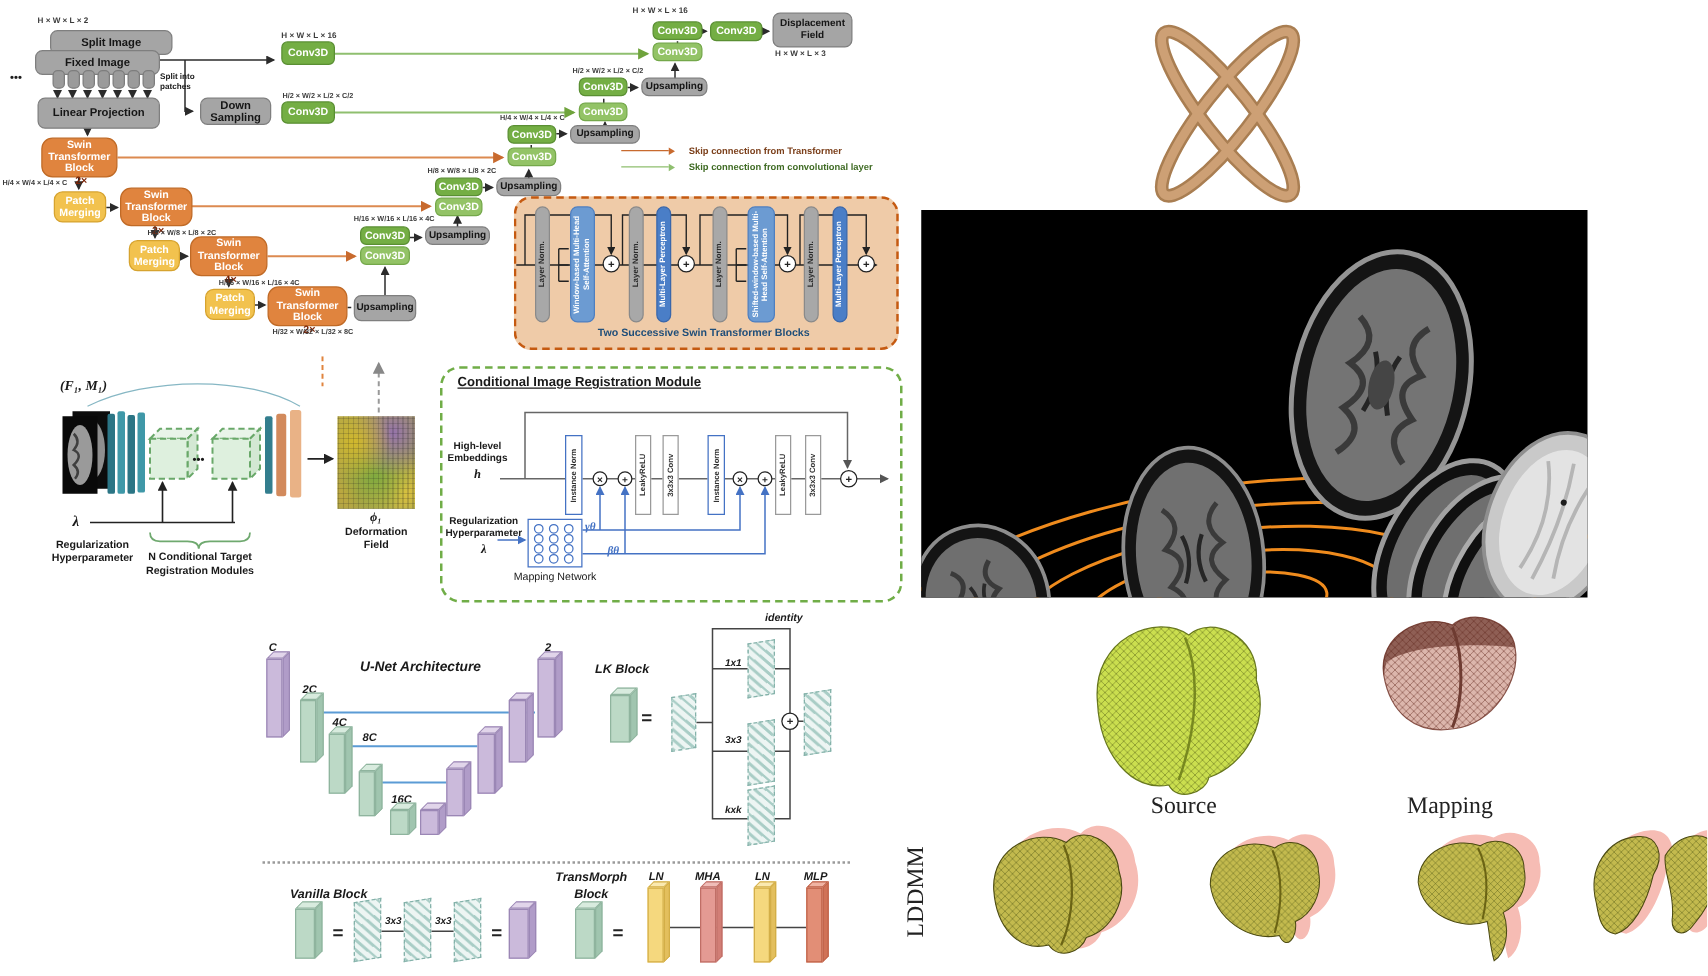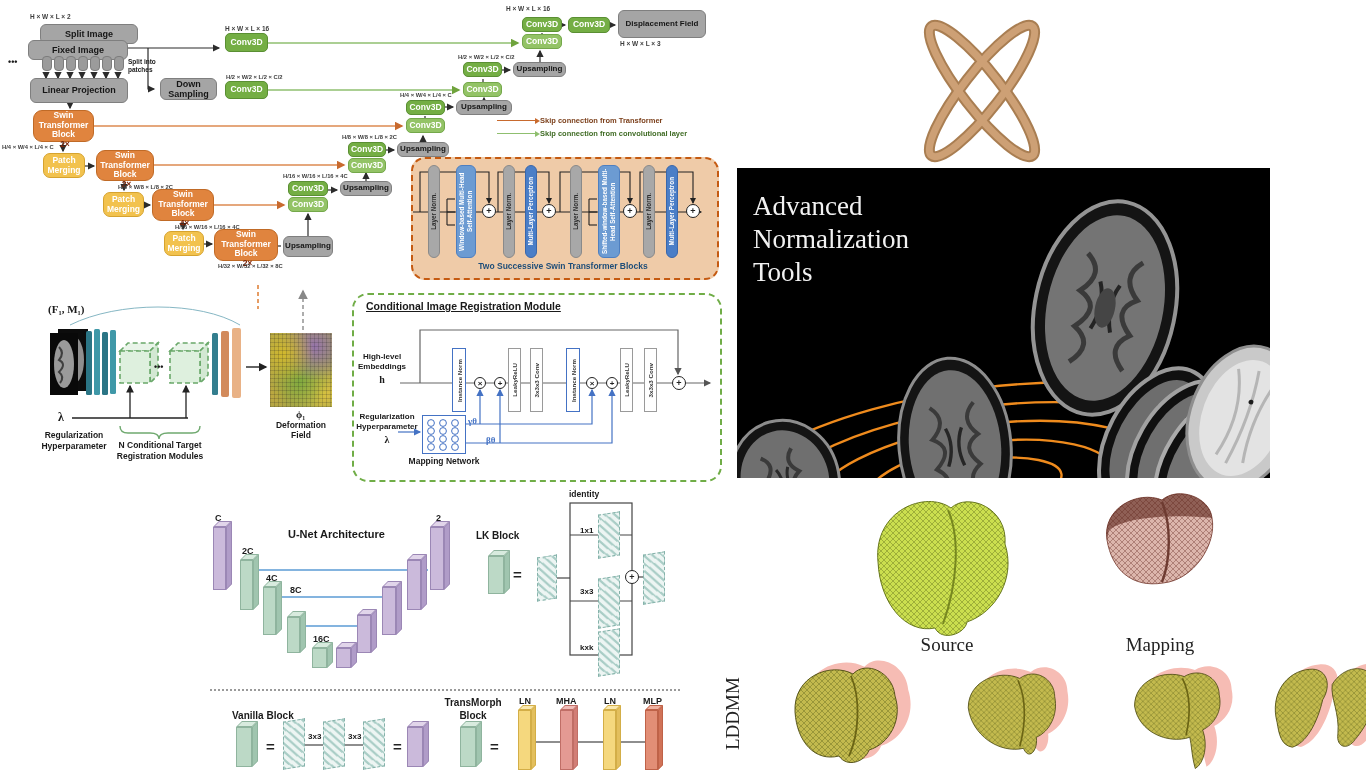--- a/index.html
+++ b/index.html
@@ -37,23 +37,23 @@
           transform:skewX(-45deg);transform-origin:0 100%;}
   .b3d .s{left:100%;top:0;width:var(--d);height:100%;background:var(--sd);
           transform:skewY(-45deg);transform-origin:0 0;}
   .purp{--f:#cbbadb;--tp:#e1d5ea;--sd:#b09cc8;--e:#9b87b5;--d:6px;}
   .grn3{--f:#bcd9c6;--tp:#d8ebde;--sd:#a0c5af;--e:#8fb49e;--d:6px;}
   .yel3{--f:#f5d87e;--tp:#fae9b0;--sd:#e3bf5d;--e:#d3ae47;--d:5px;}
   .red3{--f:#e49a93;--tp:#f0bdb8;--sd:#d27e76;--e:#c06e66;--d:5px;}
   .red4{--f:#e28e76;--tp:#f0b3a2;--sd:#d07257;--e:#bf6248;--d:5px;}
   .hatch{position:absolute;background:repeating-linear-gradient(45deg,#a9cdc6 0 2px,#edf5f3 2px 5.5px);
          border:1.6px dashed #85b2aa;transform:skewY(-9deg);box-sizing:border-box;}
-  .itl{font-weight:700;}
+  .itl{font-style:italic;font-weight:700;}
   .eq{position:absolute;font-weight:800;font-size:15px;color:#222;}
-  .leg-row{display:flex;align-items:center;gap:5px;height:13px;}
+  .leg-row{display:flex;align-items:center;gap:16px;height:13px;}
   .leg-line{width:38px;height:0;border-top:1.7px solid;position:relative;}
   .leg-line::after{content:"";position:absolute;right:-5px;top:-3.4px;border-left:5px solid;
                    border-top:3px solid transparent;border-bottom:3px solid transparent;border-left-color:inherit;}
   .serif{font-family:"Liberation Serif","DejaVu Serif",serif;}
   .deffield{background:
      radial-gradient(circle at 22% 28%, rgba(212,186,42,.95), rgba(212,186,42,0) 42%),
      radial-gradient(circle at 72% 18%, rgba(148,108,188,.85), rgba(148,108,188,0) 46%),
      radial-gradient(circle at 48% 66%, rgba(122,170,62,.9), rgba(122,170,62,0) 52%),
      radial-gradient(circle at 86% 82%, rgba(228,198,62,.95), rgba(228,198,62,0) 44%),
      radial-gradient(circle at 12% 82%, rgba(196,170,60,.9), rgba(196,170,60,0) 44%),
@@ -237,21 +237,21 @@
   <div class="dim" style="left:506px;top:5px">H × W × L × 16</div>
   <div class="bx gn" style="left:522px;top:17px;width:40px;height:15px">
       <span>Conv3D</span>
     </div>
   <div class="bx gn2" style="left:522px;top:34px;width:40px;height:15px">
       <span>Conv3D</span>
     </div>
   <div class="bx gn" style="left:568px;top:17px;width:42px;height:16px">
       <span>Conv3D</span>
     </div>
-  <div class="bx gb" style="left:618px;top:10px;width:88px;height:28px;font-size:8px">
+  <div class="bx gb" style="left:618px;top:10px;width:64px;height:28px;font-size:8px">
       <span>Displacement Field</span>
     </div>
   <div class="dim" style="left:620px;top:40px">H × W × L × 3</div>
 
   <div class="ab" style="left:497px;top:114px">
     <div class="leg-row">
       <span class="leg-line" style="color:#c86a2e;border-color:#c86a2e"></span>
       <span style="font-size:7.5px;font-weight:700;color:#7b3f1a">Skip connection from Transformer</span>
     </div>
     <div class="leg-row">
@@ -466,21 +466,21 @@
           <circle cx="20" cy="31" r="3.4"></circle>
         <circle cx="32" cy="7" r="3.4"></circle>
           <circle cx="32" cy="15" r="3.4"></circle>
           <circle cx="32" cy="23" r="3.4"></circle>
           <circle cx="32" cy="31" r="3.4"></circle>
       </g>
     </svg>
   </div>
   <div class="ab serif itl" style="left:468px;top:416px;font-size:9px;color:#4472c4">γθ</div>
   <div class="ab serif itl" style="left:486px;top:435px;font-size:9px;color:#4472c4">βθ</div>
-  <div class="ab" style="left:404px;top:456px;width:80px;text-align:center;font-size:8.5px;font-weight:700">Mapping Network</div>
+  <div class="ab" style="left:404px;top:456px;width:80px;text-align:center;font-size:8.5px;font-weight:400">Mapping Network</div>
 
   <svg class="ab" style="left:882px;top:5px" width="200" height="168" viewBox="0 0 200 168">
     <g fill="none">
       <ellipse cx="100" cy="86" rx="82" ry="19" transform="rotate(52 100 86)" stroke="#a97e52" stroke-width="11"></ellipse>
       <ellipse cx="100" cy="86" rx="82" ry="19" transform="rotate(-52 100 86)" stroke="#a97e52" stroke-width="11"></ellipse>
       <ellipse cx="100" cy="86" rx="82" ry="19" transform="rotate(52 100 86)" stroke="#cda075" stroke-width="7"></ellipse>
       <ellipse cx="100" cy="86" rx="82" ry="19" transform="rotate(-52 100 86)" stroke="#cda075" stroke-width="7"></ellipse>
     </g>
   </svg>
 
@@ -528,25 +528,20 @@
             <ellipse cx="474" cy="295" rx="36" ry="64" fill="#727272"></ellipse>
           </g>
         <g transform="rotate(20 505 250)">
           <ellipse cx="505" cy="250" rx="52" ry="74" fill="#c9c9c9" stroke="#8f8f8f" stroke-width="3"></ellipse>
           <ellipse cx="505" cy="250" rx="40" ry="60" fill="#e3e3e3"></ellipse>
           <path d="M485,205 q20,40 8,88 M505,200 q8,46 0,98 M525,206 q-12,42 -4,86" stroke="#b5b5b5" stroke-width="3" fill="none"></path>
           <circle cx="508" cy="232" r="2.4" fill="#1c1c1c"></circle>
         </g>
       </g>
     </svg>
-    <div class="ab serif" style="left:16px;top:22px;font-size:27px;color:#f2f2f2;line-height:1.22">
-      <div>Advanced</div>
-      <div>Normalization</div>
-      <div>Tools</div>
-    </div>
   </div>
 
   <svg class="ab" style="left:185px;top:480px" width="505" height="301" viewBox="0 0 505 301">
     <g stroke="#5b9bd5" stroke-width="1.6" fill="none">
       <path d="M70,90 H243"></path>
         <path d="M93,117 H197"></path>
         <path d="M117,146 H172"></path>
     </g>
     <g stroke="#444" stroke-width="1.2" fill="none">
       <rect x="385" y="23" width="62" height="152"></rect>
@@ -620,21 +615,21 @@
   <div class="ab itl" style="left:436px;top:513px;font-size:9px">2</div>
 
   <div class="ab itl" style="left:476px;top:530px;font-size:10px">LK Block</div>
   <div class="b3d grn3" style="left:488px;top:556px;width:16px;height:38px">
       <div class="t"></div>
       <div class="s"></div>
       <div class="f"></div>
     </div>
   <div class="eq" style="left:513px;top:566px">=</div>
   <div class="hatch" style="left:537px;top:556px;width:20px;height:44px"></div>
-  <div class="ab itl" style="left:569px;top:489px;font-size:8.5px">identity</div>
+  <div class="ab itl" style="left:612px;top:489px;font-size:8.5px">identity</div>
   <div class="ab itl" style="left:580px;top:526px;font-size:8px">1x1</div>
   <div class="hatch" style="left:598px;top:513px;width:22px;height:44px"></div>
   <div class="ab itl" style="left:580px;top:587px;font-size:8px">3x3</div>
   <div class="hatch" style="left:598px;top:577px;width:22px;height:50px"></div>
   <div class="ab itl" style="left:580px;top:643px;font-size:8px">kxk</div>
   <div class="hatch" style="left:598px;top:630px;width:22px;height:45px"></div>
   <div class="circ" style="left:625px;top:570px;width:14px;height:14px;font-size:9px">
       <span>+</span>
     </div>
   <div class="hatch" style="left:643px;top:553px;width:22px;height:50px"></div>

